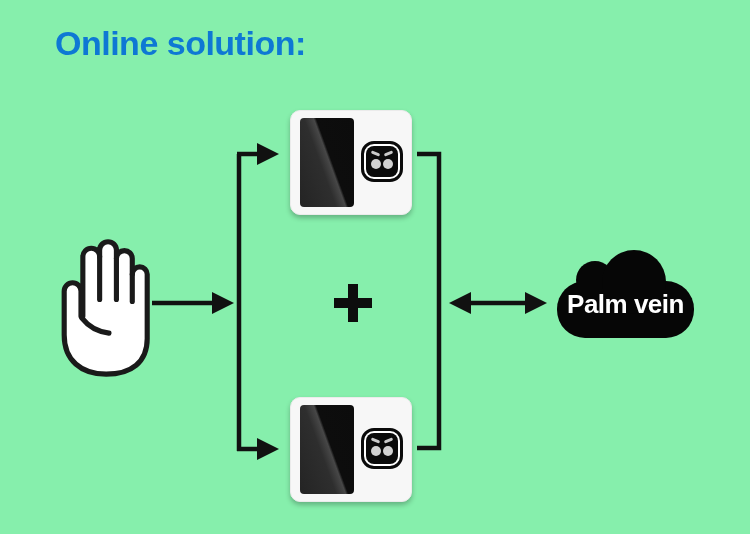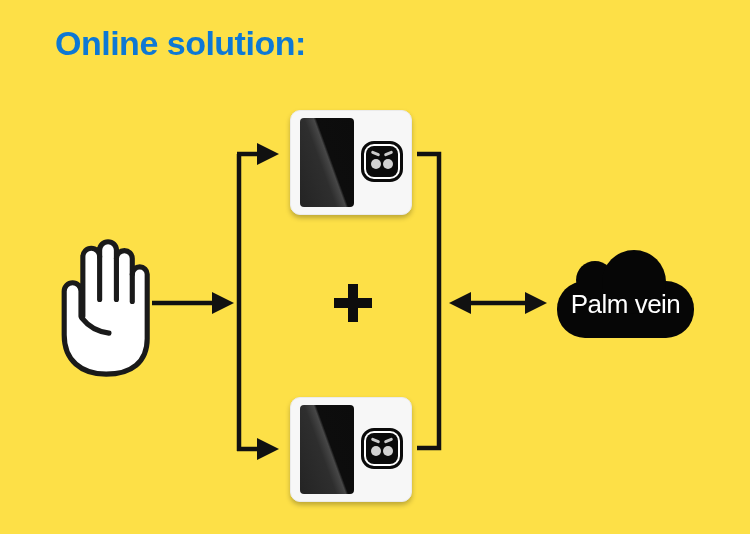--- a/index.html
+++ b/index.html
@@ -1,17 +1,17 @@
 <!DOCTYPE html>
 <html><head>
 <meta charset="utf-8">
 <style>
   html,body{margin:0;padding:0}
   body{font-family:"Liberation Sans",sans-serif;background:#ffffff}
-  .canvas{position:relative;width:750px;height:534px;background:#fde047;overflow:hidden}
+  .canvas{position:relative;width:750px;height:534px;background:#86efac;overflow:hidden}
 
   
   .title{position:absolute;left:55px;top:24px;font-size:34px;font-weight:bold;
          color:#0e78d4;letter-spacing:-0.5px;white-space:nowrap}
 
   
   .connectors{position:absolute;left:0;top:0}
 
   
   .hand{position:absolute;left:53px;top:236px}
@@ -41,21 +41,21 @@
   .plus .sr{position:absolute;font-size:0;color:transparent}
 
   
   .cloud{position:absolute;left:557px;top:281px;width:137px;height:57px;
          background:#060606;border-radius:28px}
   .bump-big{position:absolute;left:45px;top:-31px;width:64px;height:64px;
             border-radius:50%;background:#060606}
   .bump-small{position:absolute;left:19px;top:-20px;width:38px;height:38px;
               border-radius:50%;background:#060606}
   .cloud-label{position:absolute;left:50%;top:calc(50% - 6px);transform:translate(-50%,-50%);
-               color:#ffffff;font-size:26px;font-weight:normal;letter-spacing:-0.5px;white-space:nowrap}
+               color:#ffffff;font-size:26px;font-weight:bold;letter-spacing:-0.5px;white-space:nowrap}
 </style>
 </head>
 <body>
 
 <div class="canvas">
 
   <div class="title">Online solution:</div>
 
   <svg class="connectors" width="750" height="534" viewBox="0 0 750 534">
     <g stroke="#111111" stroke-width="4.5" fill="none">

